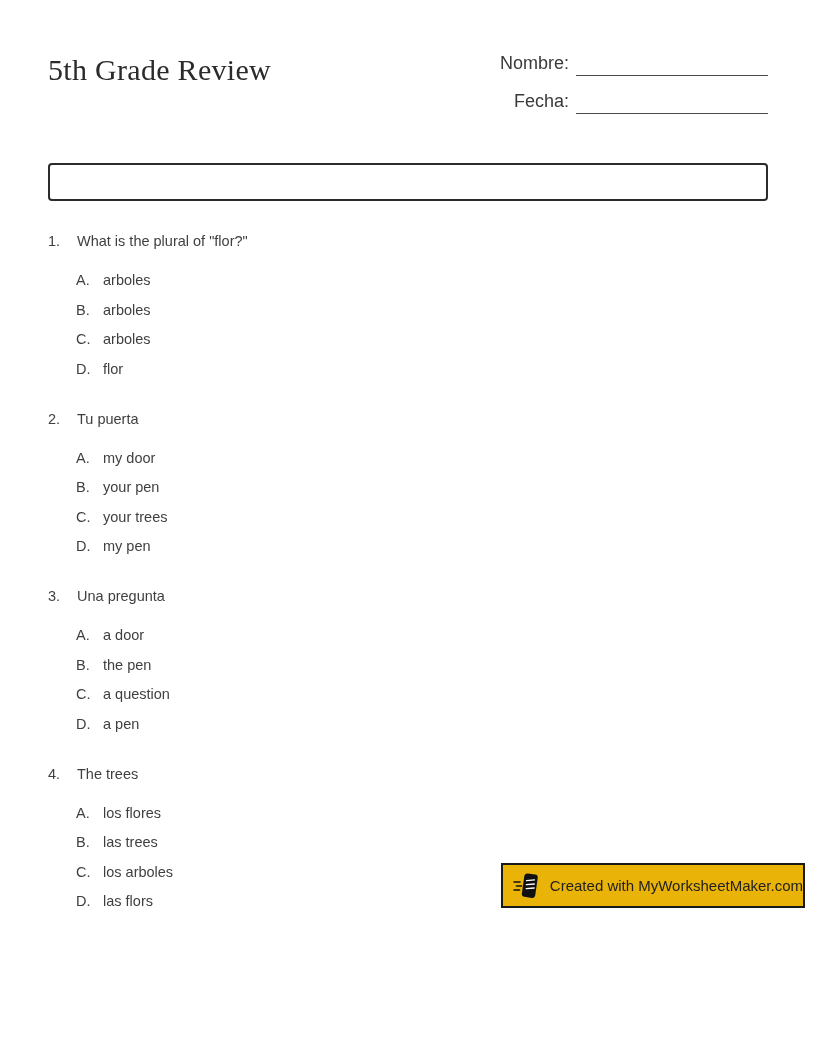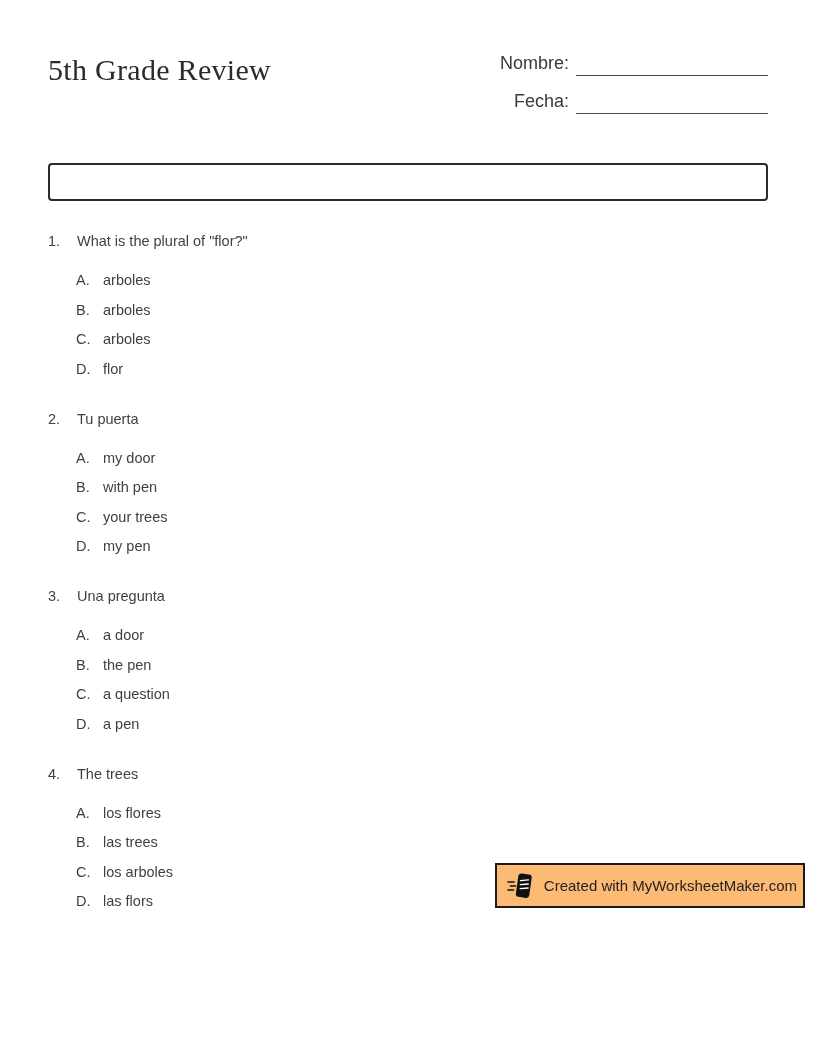--- a/index.html
+++ b/index.html
@@ -98,24 +98,24 @@
     flex: 0 0 27px;
   }
   
   .footer-credit {
     position: absolute;
     right: 11px;
     bottom: 9px;
     height: 45px;
     box-sizing: border-box;
     border: 2px solid #1a1a1a;
-    background: #fdba74;
+    background: #eab308;
     display: flex;
     align-items: center;
-    padding: 0 6px 0 10px;
+    padding: 0 0 0 10px;
     gap: 9px;
   }
   .footer-credit .credit-text {
     font-size: 15px;
     color: #222222;
     white-space: nowrap;
   }
   .logo-icon {
     display: block;
   }
@@ -173,21 +173,21 @@
         <span class="q-num">2.</span>
         <span class="q-text">Tu puerta</span>
       </div>
       <div class="options">
         <div class="option">
           <span class="opt-letter">A.</span>
           <span class="opt-text">my door</span>
         </div>
         <div class="option">
           <span class="opt-letter">B.</span>
-          <span class="opt-text">with pen</span>
+          <span class="opt-text">your pen</span>
         </div>
         <div class="option">
           <span class="opt-letter">C.</span>
           <span class="opt-text">your trees</span>
         </div>
         <div class="option">
           <span class="opt-letter">D.</span>
           <span class="opt-text">my pen</span>
         </div>
       </div>

